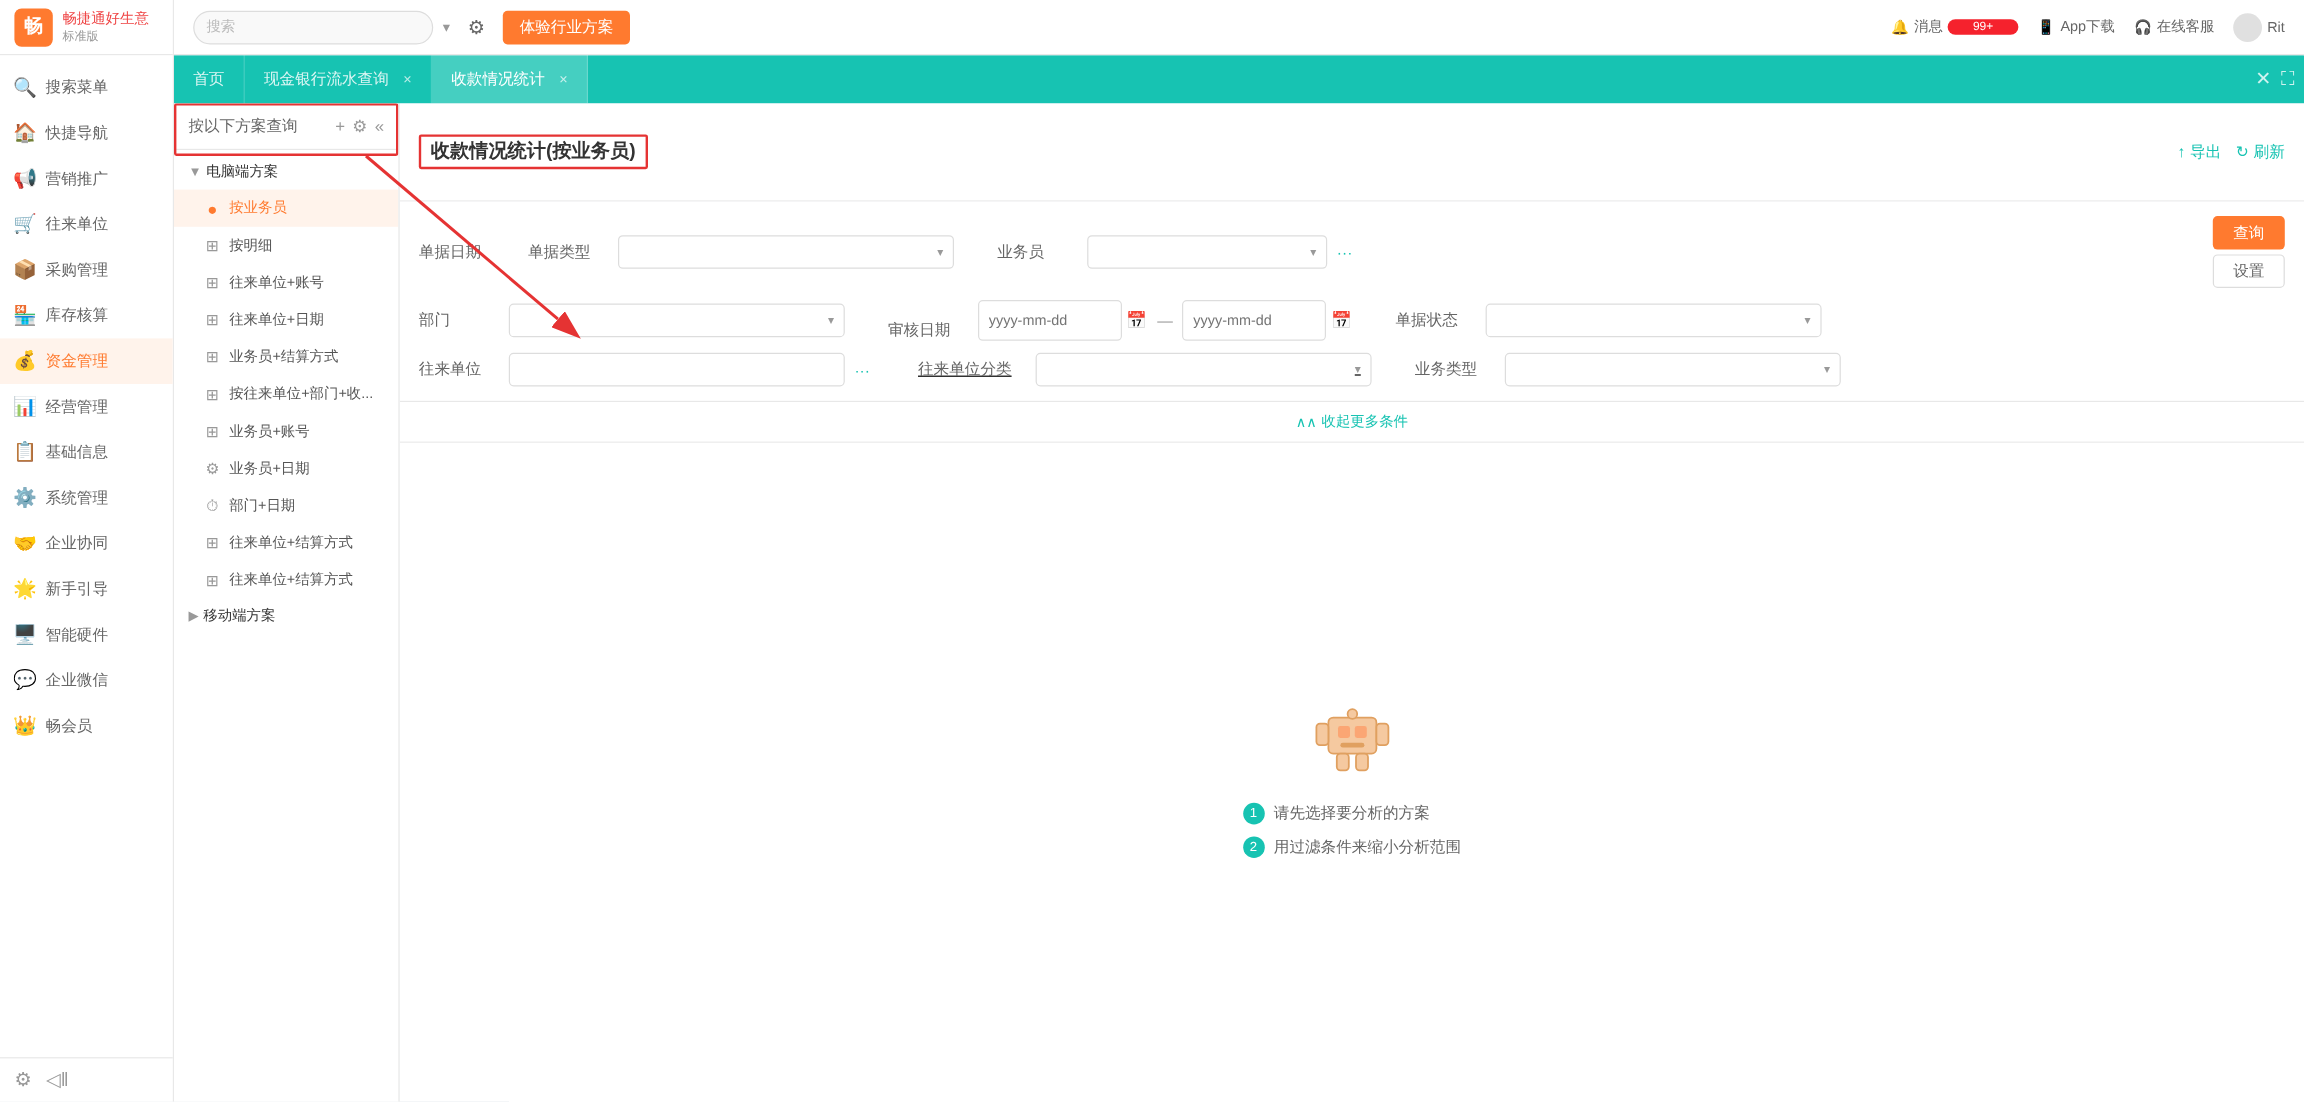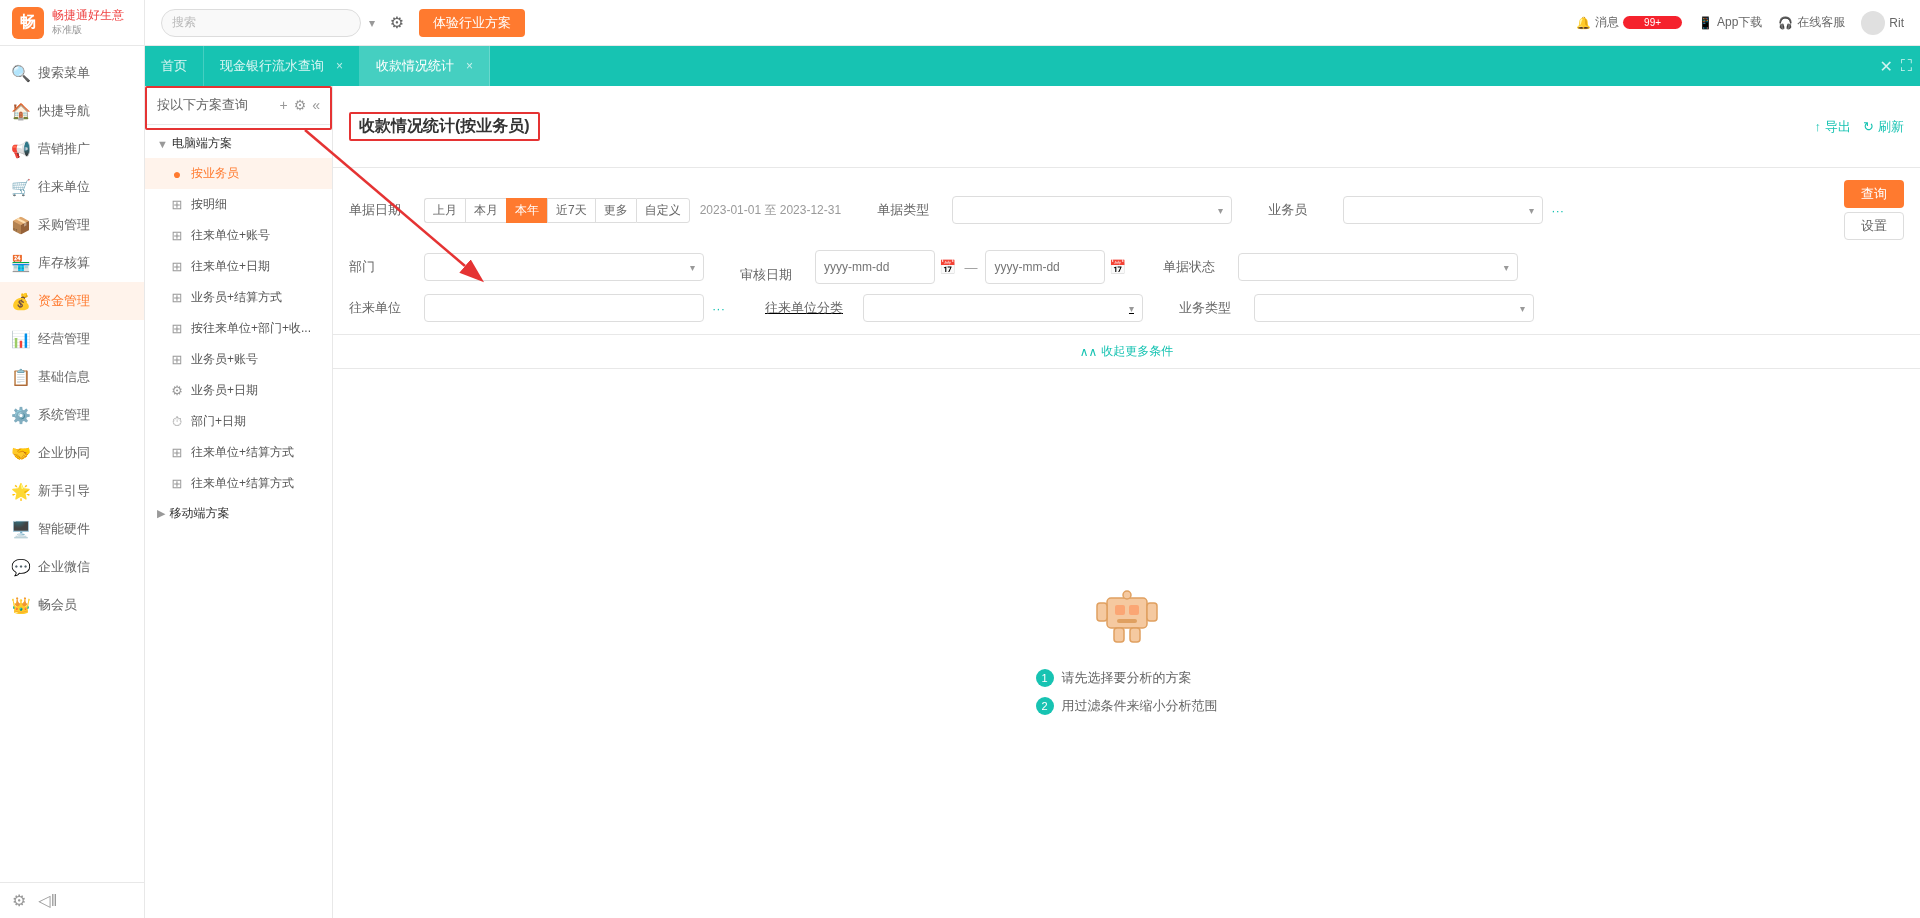--- a/index.html
+++ b/index.html
@@ -600,31 +600,20 @@
           <span>刷新</span>
         </div>
       </div>
     </div>
 
     <div class="filter-area">
 
       <div class="filter-row">
         <div class="filter-item">
           <span class="filter-label">单据日期</span>
-          <div class="filter-control">
-            <div class="date-tabs">
-              <span class="date-tab">上月</span>
-              <span class="date-tab">本月</span>
-              <span class="date-tab active">本年</span>
-              <span class="date-tab">近7天</span>
-              <span class="date-tab">更多</span>
-              <span class="date-tab">自定义</span>
-            </div>
-            <span class="date-range">2023-01-01 至 2023-12-31</span>
-          </div>
         </div>
         <div class="filter-item" style="margin-left:20px;">
           <span class="filter-label">单据类型</span>
           <div class="filter-select filter-select-long">
             <span></span>
             <span class="arrow">▾</span>
           </div>
         </div>
         <div class="filter-item" style="margin-left:20px;">
           <span class="filter-label">业务员</span>

